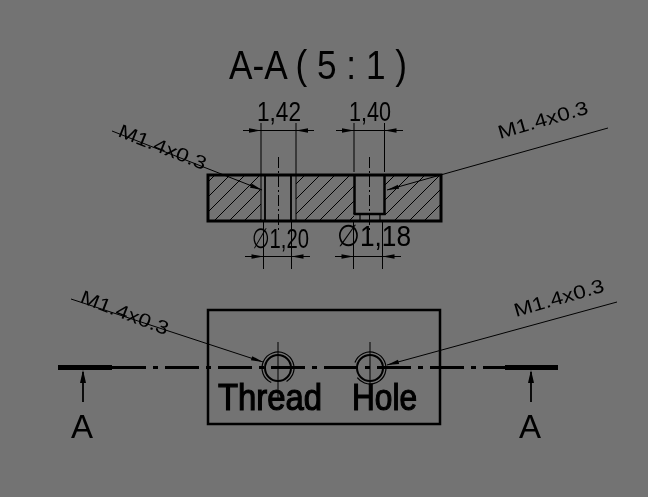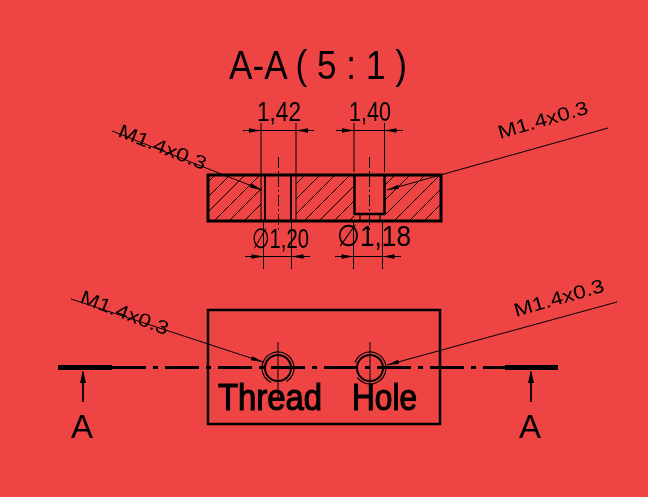--- a/index.html
+++ b/index.html
@@ -1,19 +1,19 @@
 <!DOCTYPE html>
 <html><head>
 <meta charset="utf-8">
 <style>
   html,body{margin:0;padding:0;background:#ffffff;}
   #stage{
     position:relative;
     width:648px;height:497px;
-    background:#ef4444;
+    background:#737373;
     overflow:hidden;
     font-family:"Liberation Sans", sans-serif;
   }
   svg{position:absolute;left:0;top:0;}
   text{fill:#000;}
 </style>
 </head>
 <body>
 
 <div id="stage">

